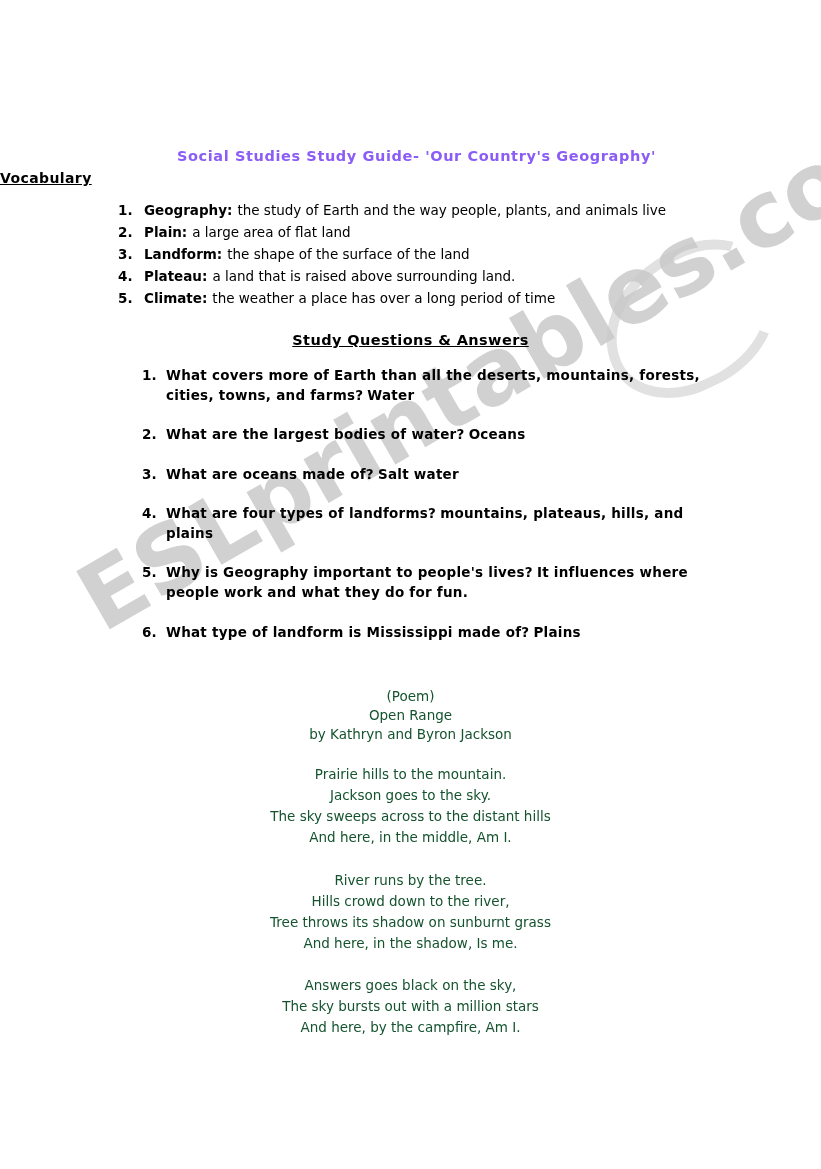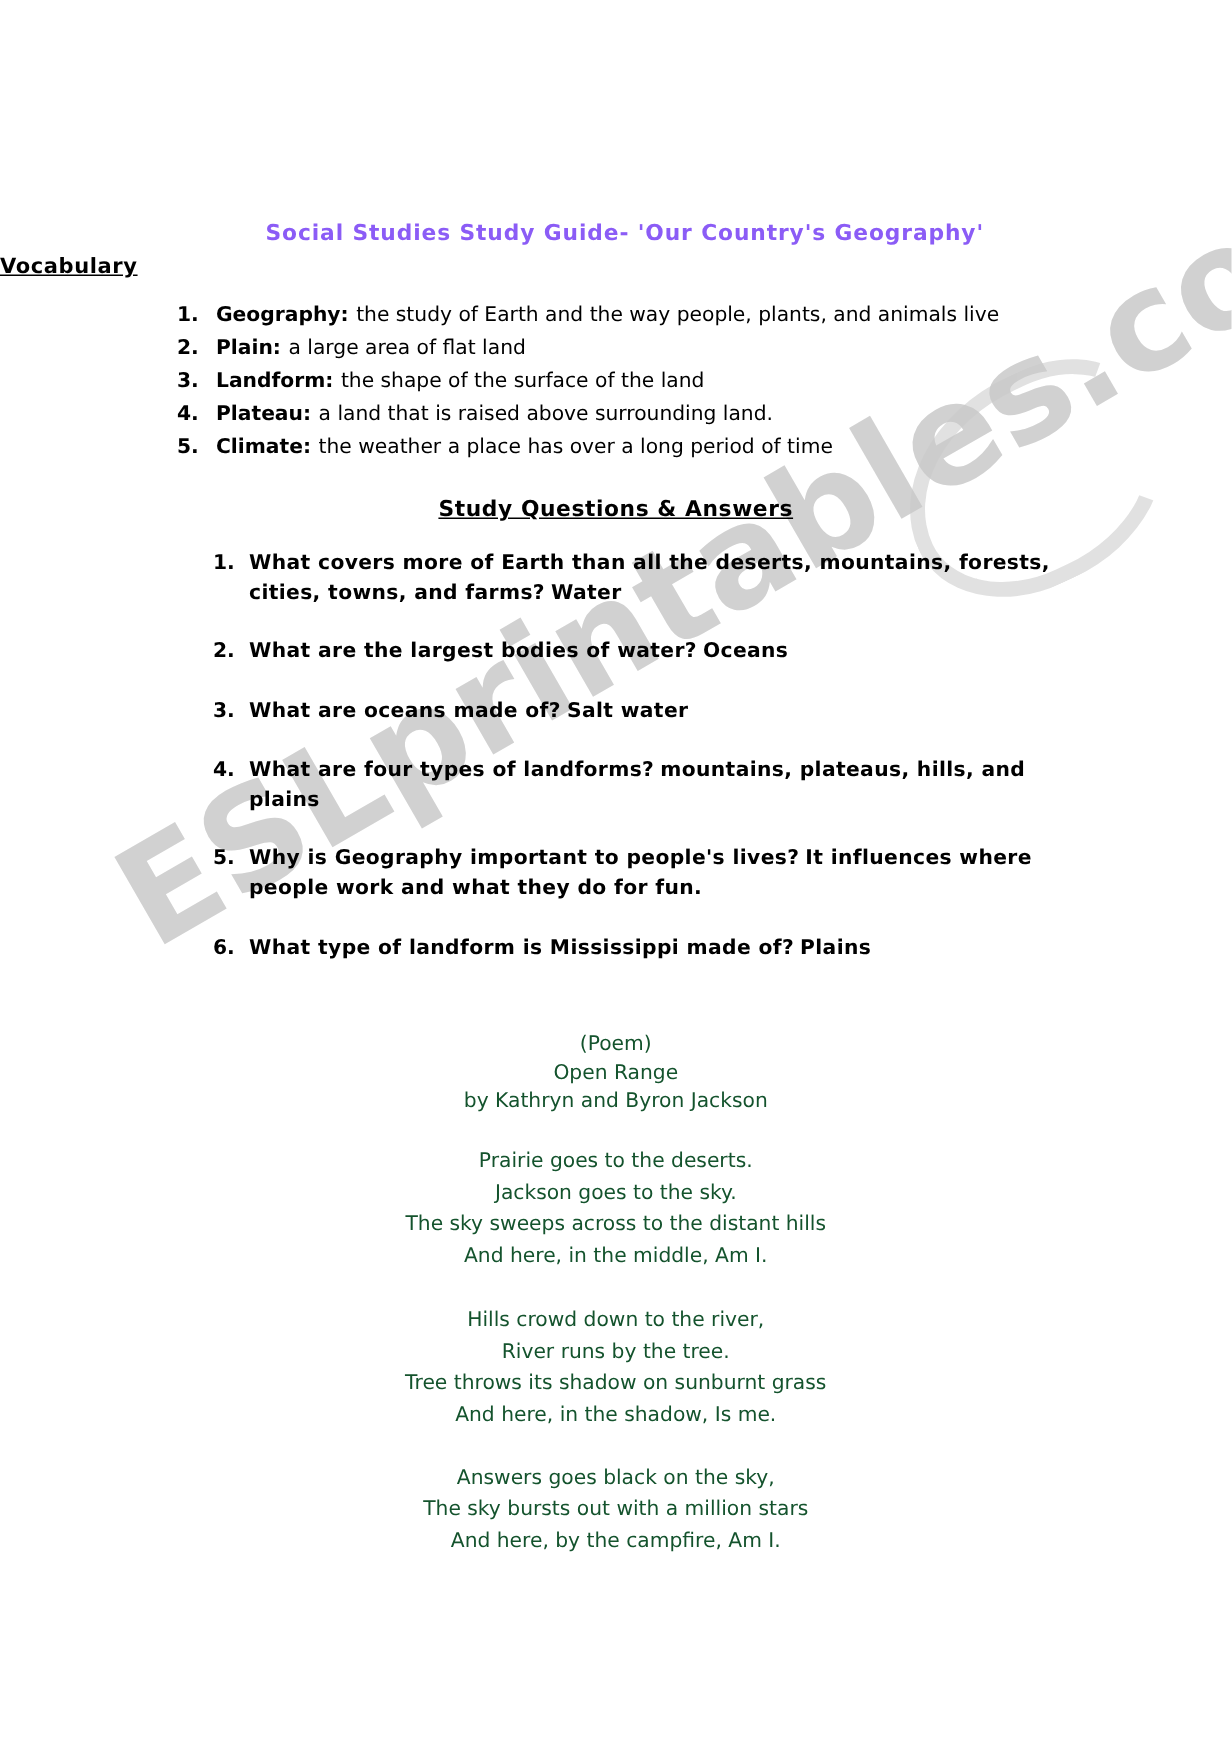--- a/index.html
+++ b/index.html
@@ -251,29 +251,29 @@
         <span class="qa-body"><span>What type of landform is Mississippi made of?</span><span class="qa-answer">Plains</span></span>
       </li>
     </ul>
 
     <div class="poem">
       <div class="poem-label">(Poem)</div>
       <div class="poem-title">Open Range</div>
       <div class="poem-author">by Kathryn and Byron Jackson</div>
 
       <div class="poem-stanza">
-        <div class="poem-line">Prairie goes to the deserts.</div>
+        <div class="poem-line">Prairie hills to the mountain.</div>
         <div class="poem-line">Jackson goes to the sky.</div>
         <div class="poem-line">The sky sweeps across to the distant hills</div>
         <div class="poem-line">And here, in the middle, Am I.</div>
       </div>
 
       <div class="poem-stanza">
+        <div class="poem-line">River runs by the tree.</div>
         <div class="poem-line">Hills crowd down to the river,</div>
-        <div class="poem-line">River runs by the tree.</div>
         <div class="poem-line">Tree throws its shadow on sunburnt grass</div>
         <div class="poem-line">And here, in the shadow, Is me.</div>
       </div>
 
       <div class="poem-stanza">
         <div class="poem-line">Answers goes black on the sky,</div>
         <div class="poem-line">The sky bursts out with a million stars</div>
         <div class="poem-line">And here, by the campfire, Am I.</div>
       </div>
     </div>

